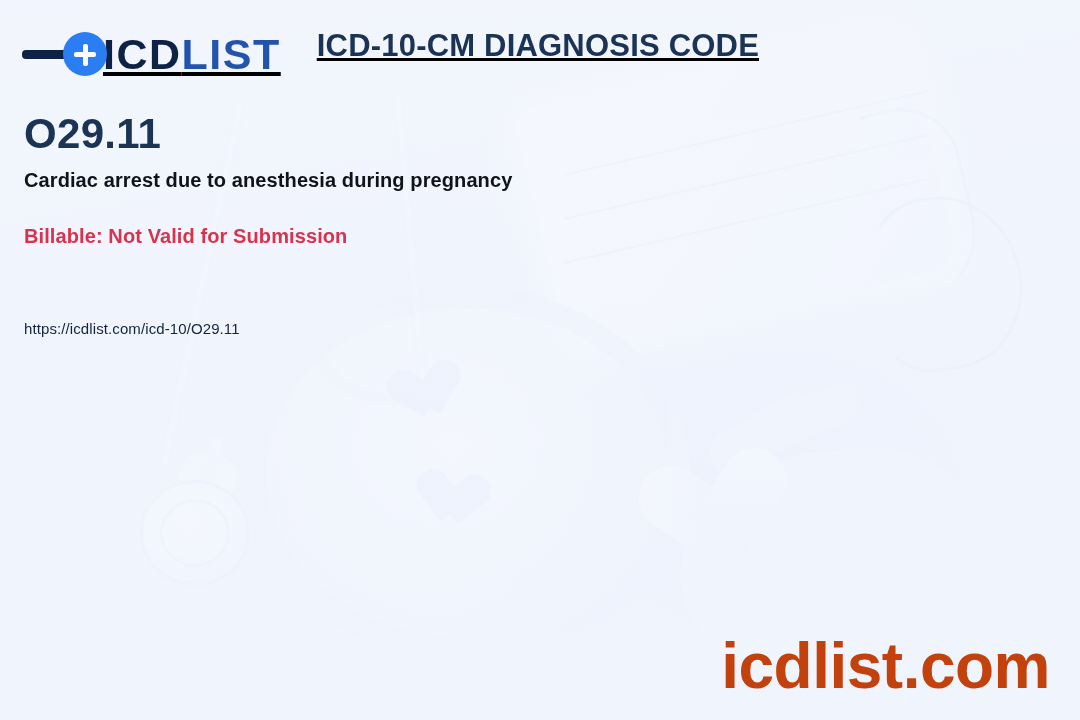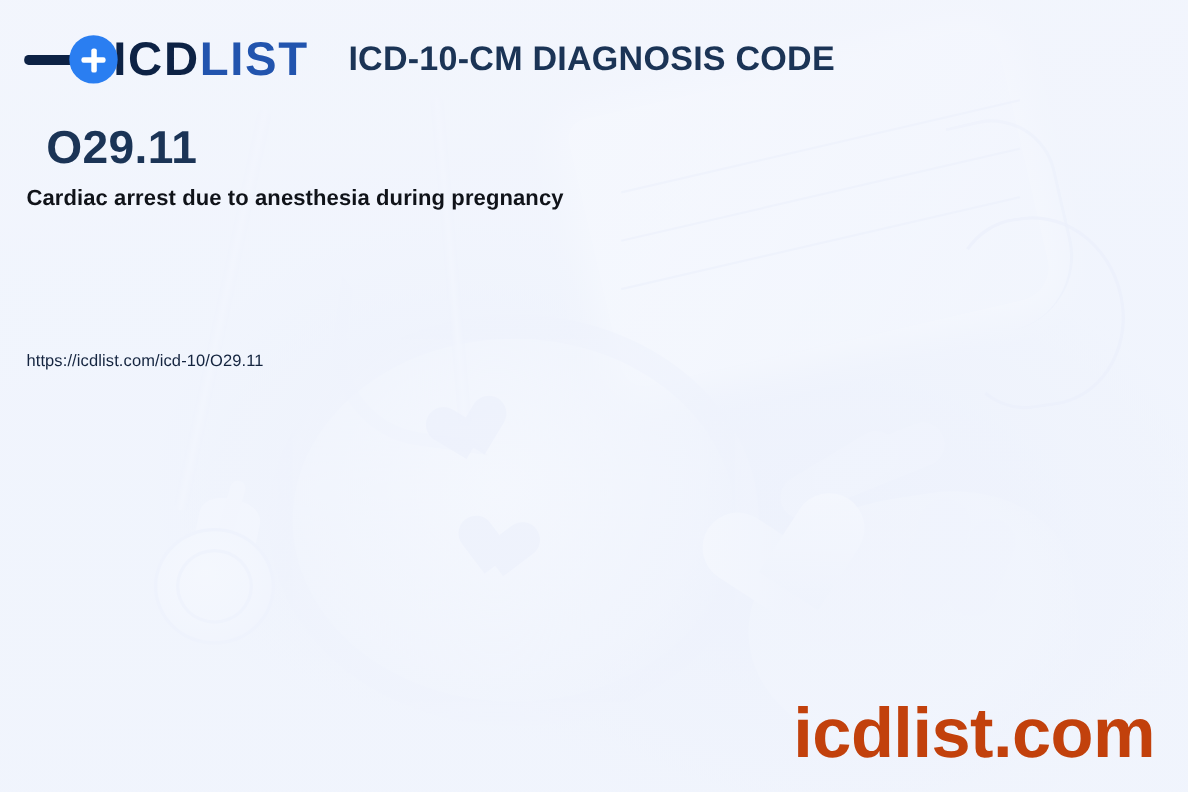--- a/index.html
+++ b/index.html
@@ -201,22 +201,23 @@
     position: absolute;
     inset: 0;
   }
 
   
   #header-row {
     position: absolute;
     left: 22px;
     top: 28px;
     display: flex;
-    align-items: center;
+    align-items: flex-start;
     height: 52px;
+    text-decoration: underline;
   }
   #logo {
     display: flex;
     align-items: center;
     height: 52px;
   }
   #logo-dash {
     width: 50px;
     height: 9px;
     border-radius: 4px;
@@ -268,21 +269,20 @@
   
   #code-value {
     position: absolute;
     left: 24px;
     top: 113px;
     font-size: 42px;
     font-weight: 700;
     color: #1b3456;
     letter-spacing: 0.3px;
     line-height: 1;
-    margin-left: 18px;
   }
   #code-description {
     position: absolute;
     left: 24px;
     top: 168px;
     font-size: 20px;
     font-weight: 700;
     color: #101319;
     letter-spacing: 0.1px;
     line-height: 1.25;
@@ -373,19 +373,20 @@
         <div id="logo-wordmark"><span id="logo-word-icd">ICD</span><span id="logo-word-list">LIST</span></div>
       </div>
 
       <div id="header-title">ICD-10-CM DIAGNOSIS CODE</div>
     </div>
 
     <div id="code-value">O29.11</div>
 
     <div id="code-description">Cardiac arrest due to anesthesia during pregnancy</div>
 
+    <div id="billable-status">Billable: Not Valid for Submission</div>
 
     <div id="code-url">https://icdlist.com/icd-10/O29.11</div>
 
     <div id="site-watermark">icdlist.com</div>
 
   </div>
 </div>
 
 </body></html>

